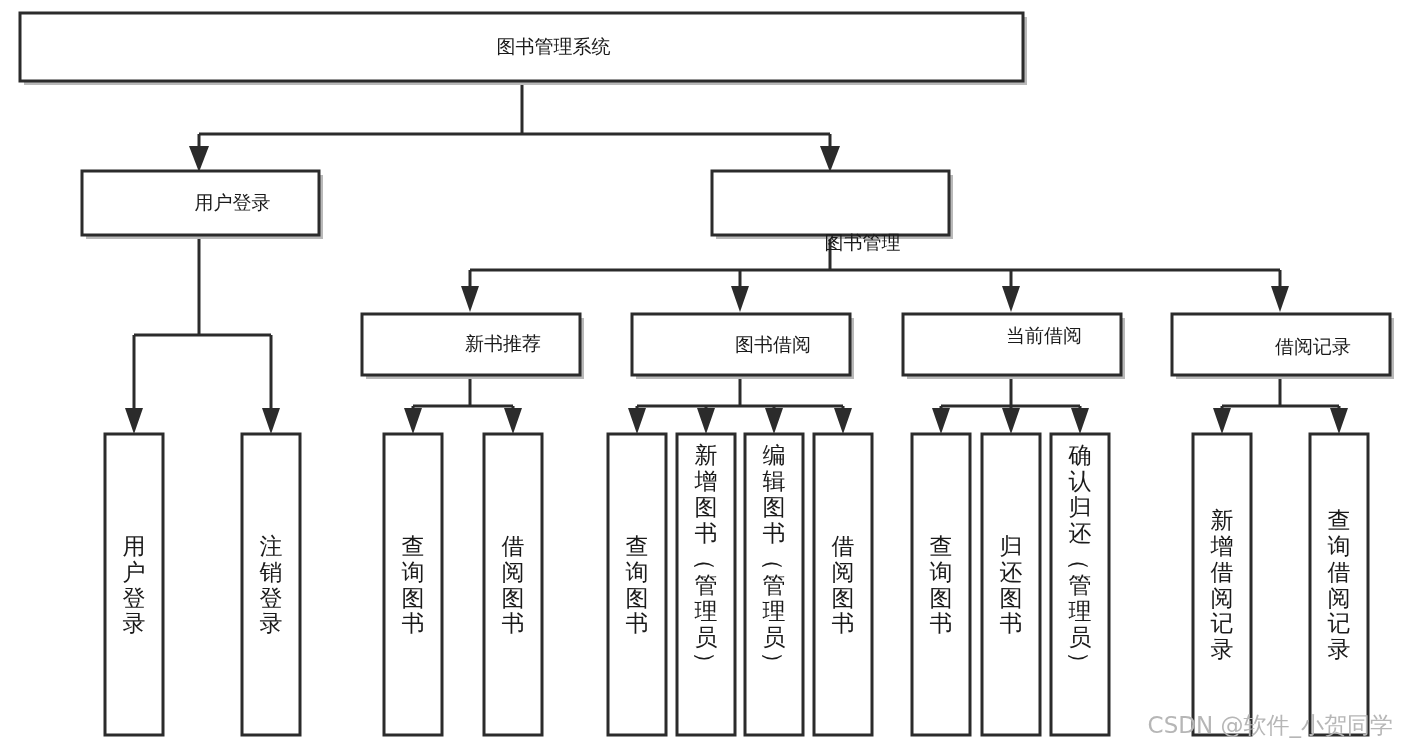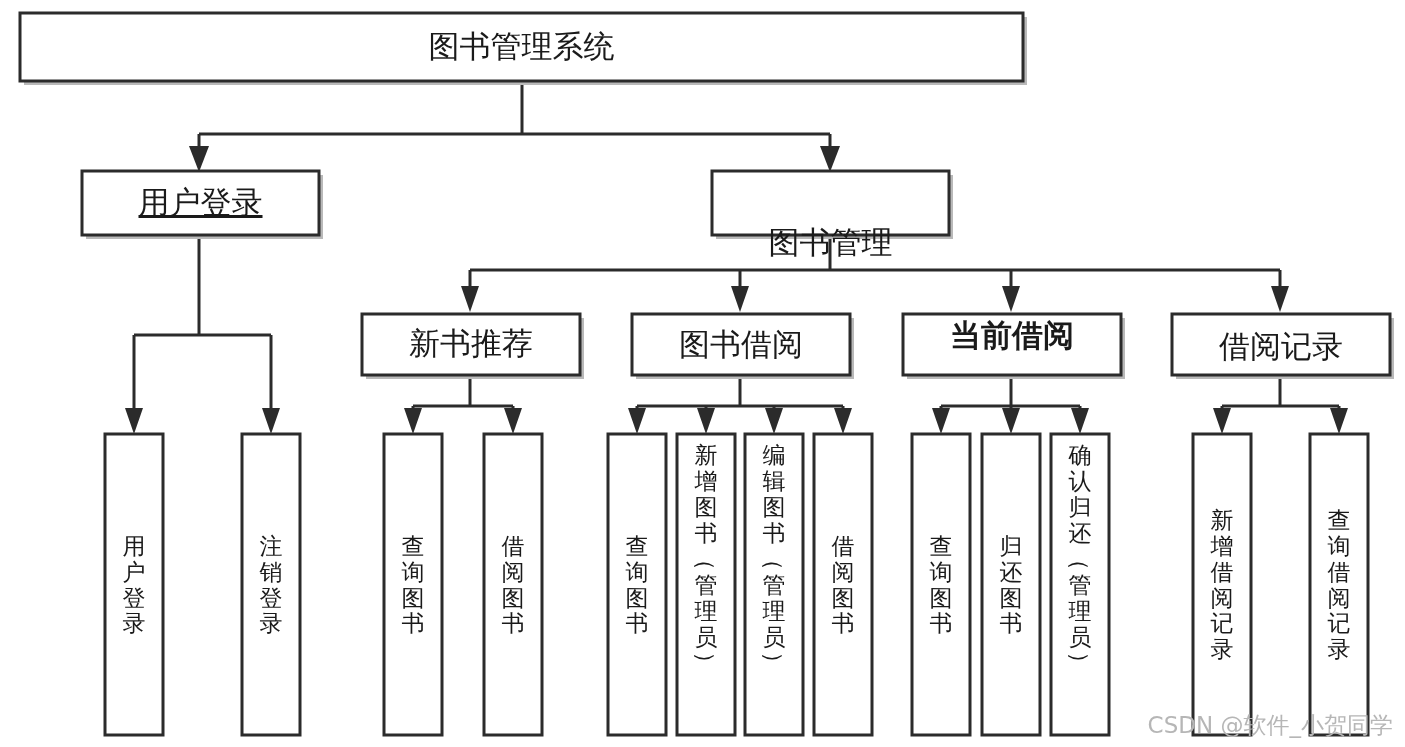--- a/index.html
+++ b/index.html
@@ -68,23 +68,24 @@
   .vlabel-wrap span {
     display: block;
     text-align: center;
   }
   .hlabel-wrap {
     position: absolute;
     display: flex;
     align-items: center;
     justify-content: center;
     font-family: "DejaVu Sans", "Liberation Sans", sans-serif;
-    font-size: 31px;
+    font-size: 19px;
     color: #1a1a1a;
     pointer-events: none;
+    padding-left: 32px;
   }
 </style>
 </head>
 <body>
 
 <div id="diagram-root">
 
   <svg id="flow" viewBox="0 0 1405 747">
 
     <g>
@@ -198,37 +199,37 @@
 
       <rect class="nodebox" x="1193" y="434" width="58" height="301"></rect>
       <rect class="nodebox" x="1310" y="434" width="58" height="301"></rect>
     </g>
   </svg>
 
   <div class="hlabel-wrap" style="left:20px; top:13px; width:1003px; height:68px;">
     <span>图书管理系统</span>
   </div>
 
-  <div class="hlabel-wrap" style="left:82px; top:171px; width:237px; height:64px;text-decoration:underline;">
+  <div class="hlabel-wrap" style="left:82px; top:171px; width:237px; height:64px;">
     <span>用户登录</span>
   </div>
 
   <div class="hlabel-wrap" style="left:712px; top:171px; width:237px; height:64px;margin-top:40px;">
     <span>图书管理</span>
   </div>
 
   <div class="hlabel-wrap" style="left:362px; top:314px; width:218px; height:60px;">
     <span>新书推荐</span>
   </div>
 
   <div class="hlabel-wrap" style="left:632px; top:314px; width:218px; height:61px;text-align:center;">
     <span>图书借阅</span>
   </div>
 
-  <div class="hlabel-wrap" style="left:903px; top:314px; width:218px; height:44px;font-weight:bold;">
+  <div class="hlabel-wrap" style="left:903px; top:314px; width:218px; height:44px;">
     <span>当前借阅</span>
   </div>
 
   <div class="hlabel-wrap" style="left:1172px; top:314px; width:218px; height:66px;">
     <span>借阅记录</span>
   </div>
 
   <div id="vlabels">
       <div class="vlabel-wrap" style="left: 105px; top: 434px; width: 58px; height: 301px;">
         <span>用</span>

